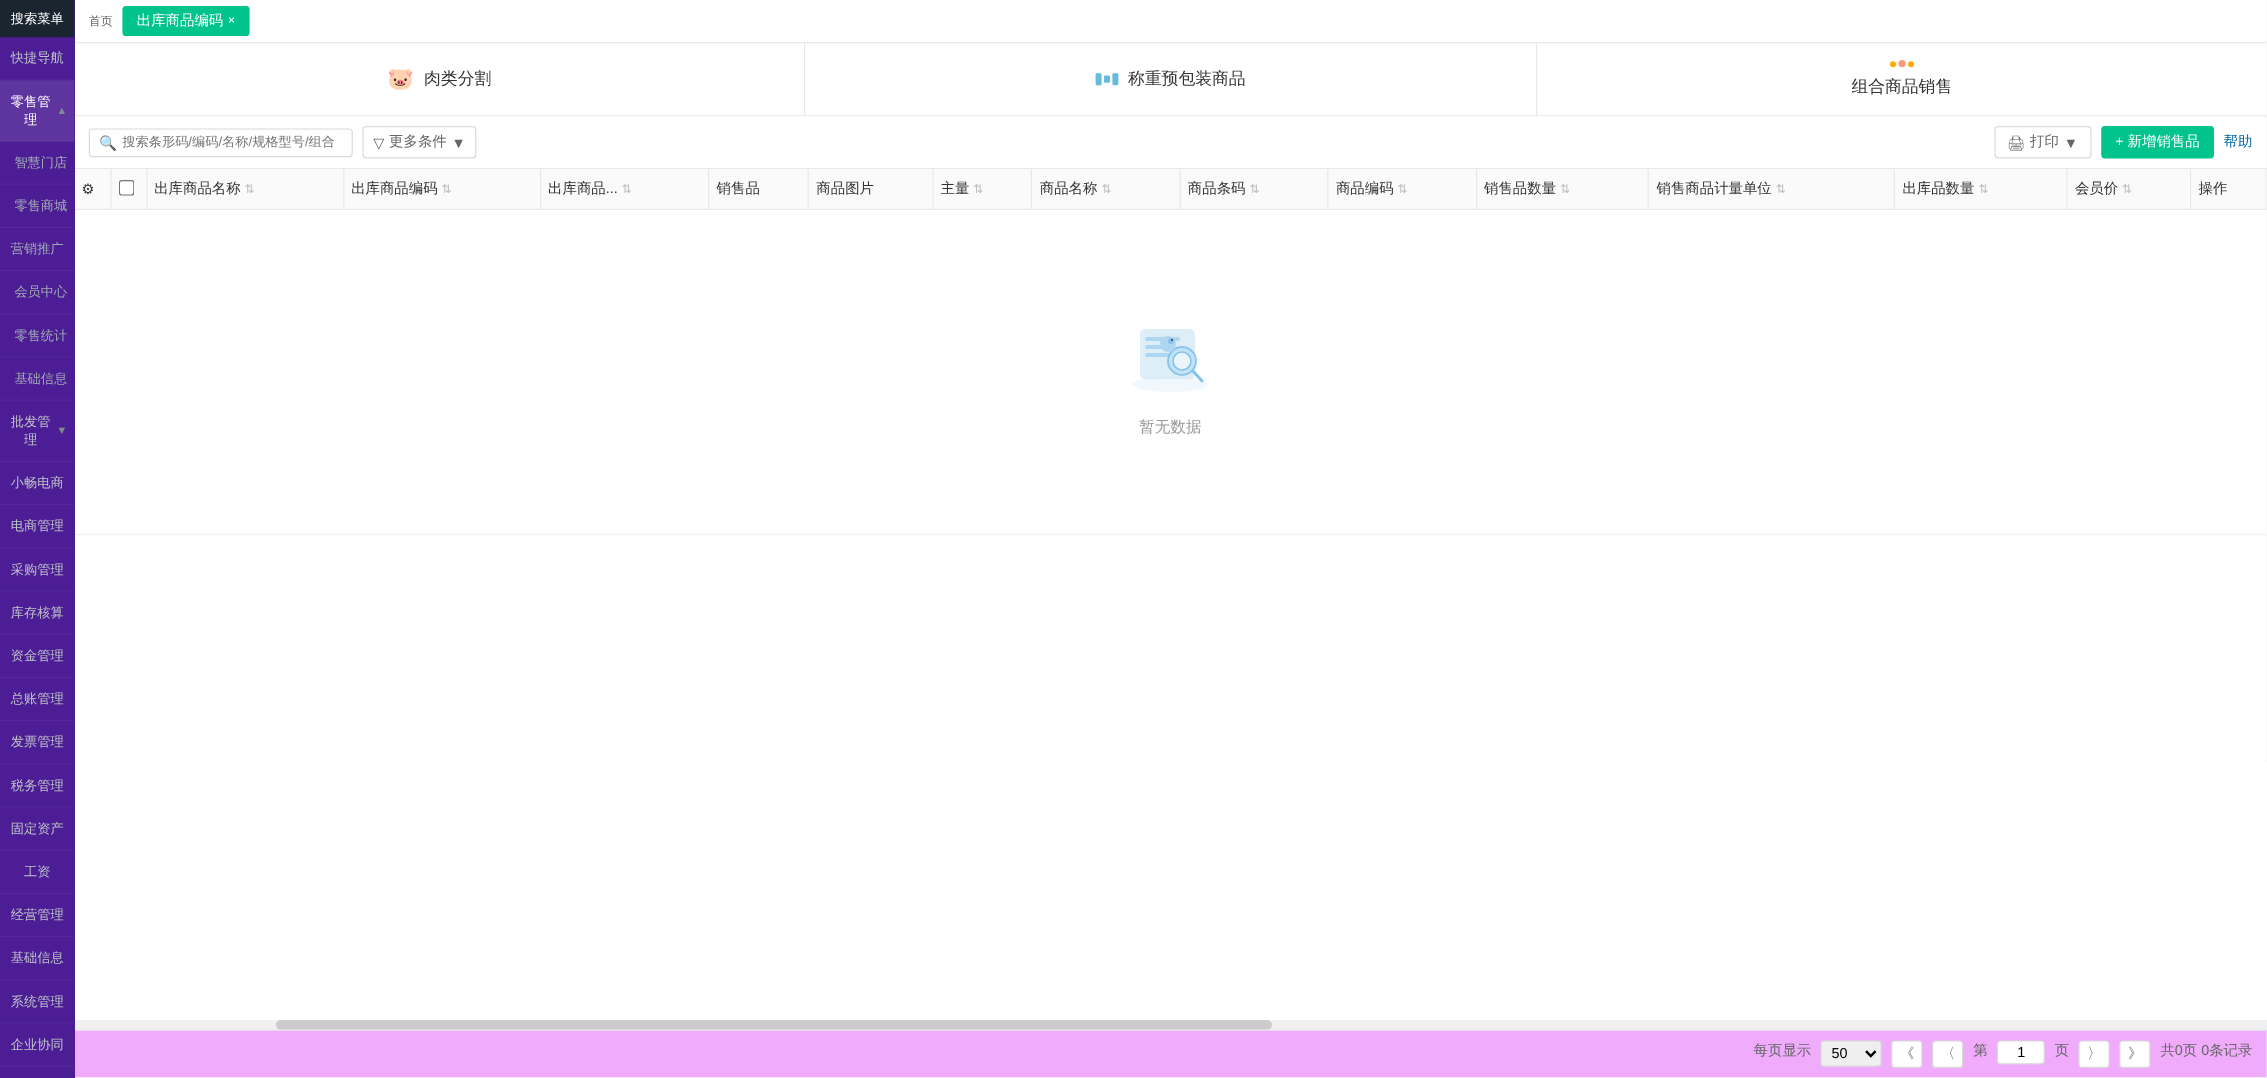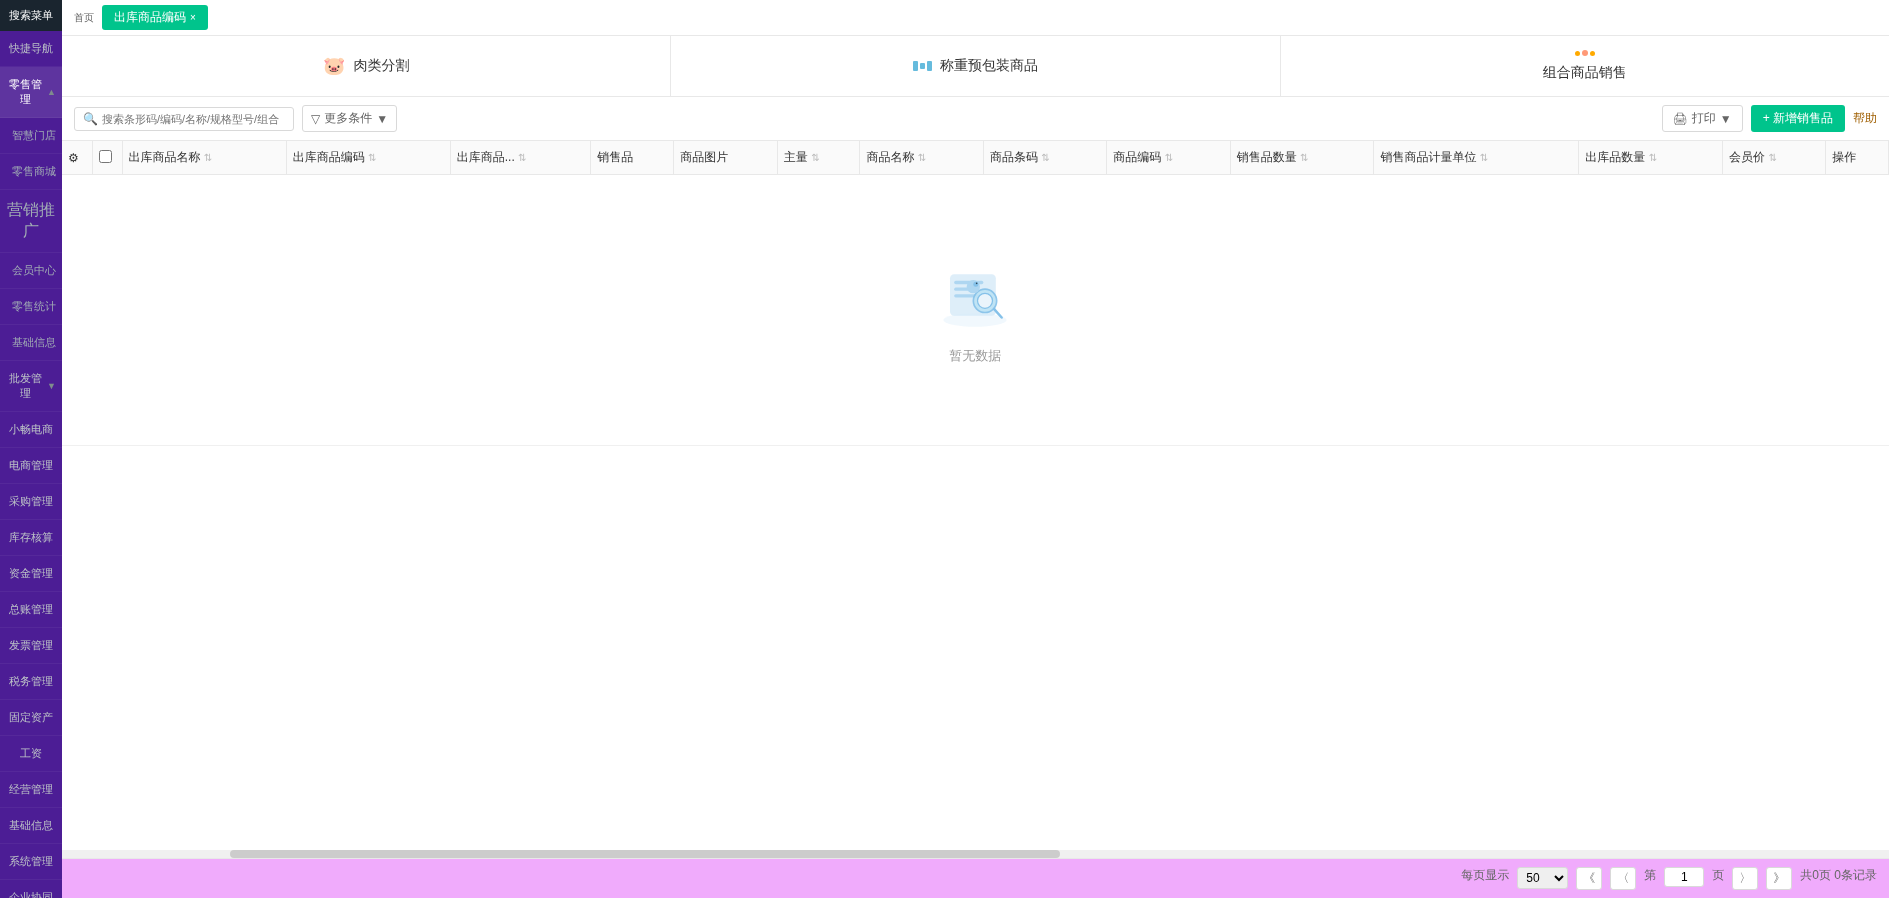--- a/index.html
+++ b/index.html
@@ -172,21 +172,21 @@
     .add-btn {
       background: #00c48c;
       color: #fff;
       padding: 5px 12px;
       border-radius: 3px;
       cursor: pointer;
       font-size: 12px;
       border: none;
     }
     .help-btn {
-      color: #a16207;
+      color: #0369a1;
       font-size: 12px;
       cursor: pointer;
     }
 
     
     .table-container {
       flex: 1;
       overflow: auto;
       background: #fff;
     }
@@ -297,21 +297,21 @@
     <span>零售管理</span>
     <span class="arrow-icon">▲</span>
   </div>
 
   <div class="sidebar-item" style="padding-left:10px; font-size:11px; color:#a0aab4;text-align:right;">
     <span>智慧门店</span>
   </div>
   <div class="sidebar-item" style="padding-left:10px; font-size:11px; color:#a0aab4;">
     <span>零售商城</span>
   </div>
-  <div class="sidebar-item" style="padding-left:4px; font-size:16px; color:#a0aab4;">
+  <div class="sidebar-item" style="padding-left:4px; font-size:11px; color:#a0aab4;">
     <span>营销推广</span>
   </div>
   <div class="sidebar-item" style="padding-left:10px; font-size:11px; color:#a0aab4;">
     <span>会员中心</span>
   </div>
   <div class="sidebar-item" style="padding-left:10px; font-size:11px; color:#a0aab4;">
     <span>零售统计</span>
   </div>
   <div class="sidebar-item" style="padding-left:10px; font-size:11px; color:#a0aab4;">
     <span>基础信息</span>

